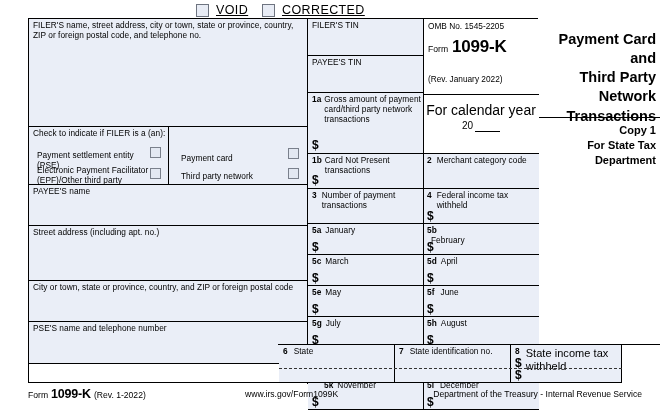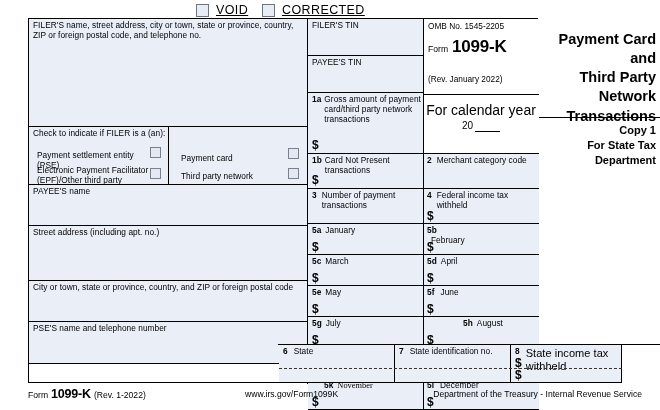--- a/index.html
+++ b/index.html
@@ -344,21 +344,21 @@
     </div>
 
     <div class="abs cell" style="left:279px; top:298px; width:115px; height:31px;">
       <div class="lbl" style="display:flex;">
         <span class="lbl-num">5g</span>
         <span style="margin-left:4px;">July</span>
       </div>
       <span class="dollar" style="bottom:1px;">$</span>
     </div>
     <div class="abs cell" style="left:394px; top:298px; width:116px; height:31px;">
-      <div class="lbl" style="display:flex;justify-content:center;">
+      <div class="lbl" style="display:flex;">
         <span class="lbl-num">5h</span>
         <span style="margin-left:4px;">August</span>
       </div>
       <span class="dollar" style="bottom:1px;">$</span>
     </div>
 
     <div class="abs cell" style="left:279px; top:329px; width:115px; height:31px;">
       <div class="lbl" style="display:flex;">
         <span class="lbl-num">5i</span>
         <span style="margin-left:6px;">September</span>
@@ -369,21 +369,21 @@
       <div class="lbl" style="display:flex;">
         <span class="lbl-num">5j</span>
         <span style="margin-left:6px;">October</span>
       </div>
       <span class="dollar" style="bottom:1px;">$</span>
     </div>
 
     <div class="abs cell" style="left:279px; top:360px; width:115px; height:31px;padding-left:12px;">
       <div class="lbl" style="display:flex;">
         <span class="lbl-num">5k</span>
-        <span style="margin-left:4px;font-family:Liberation Serif, serif;">November</span>
+        <span style="margin-left:4px;">November</span>
       </div>
       <span class="dollar" style="bottom:1px;">$</span>
     </div>
     <div class="abs cell" style="left:394px; top:360px; width:116px; height:31px;">
       <div class="lbl" style="display:flex;">
         <span class="lbl-num">5l</span>
         <span style="margin-left:6px;">December</span>
       </div>
       <span class="dollar" style="bottom:1px;">$</span>
     </div>

